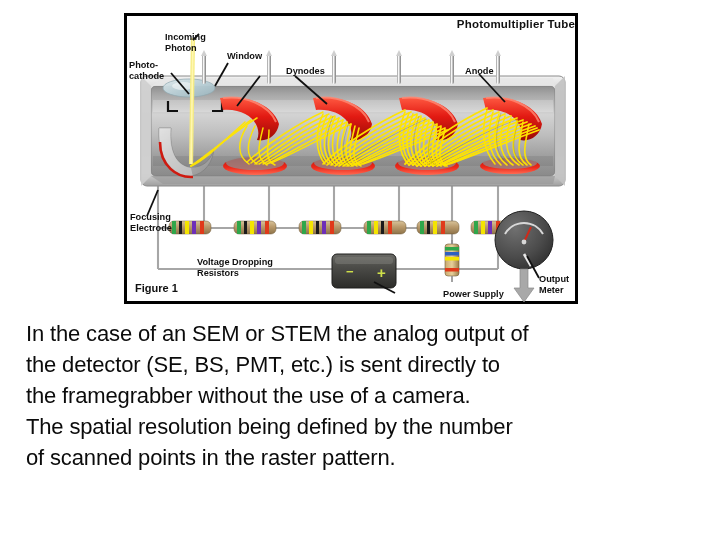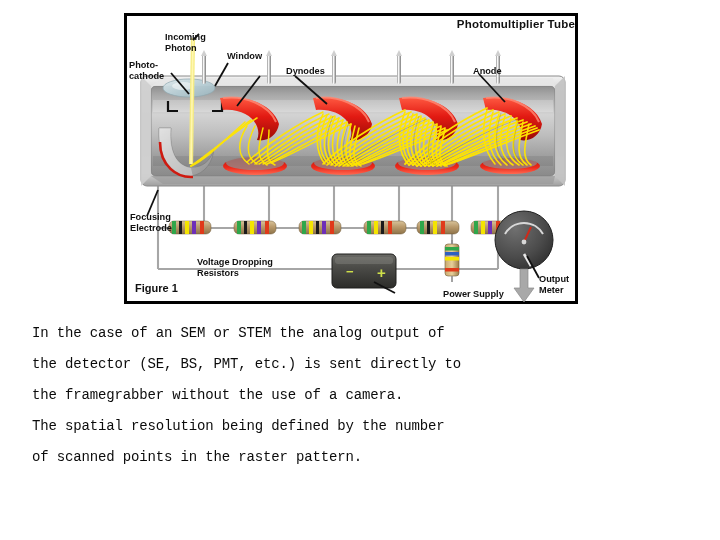--- a/index.html
+++ b/index.html
@@ -68,25 +68,25 @@
   svg.figsvg {
     position: absolute;
     left: 0; top: 0;
     width: 454px;
     height: 291px;
   }
 
   
   #body-text {
     position: absolute;
-    left: 32px;
+    left: 26px;
     top: 318px;
     width: 672px;
-    font-family: Liberation Mono, monospace;
-    font-size: 14px;
+    font-family: Liberation Sans, sans-serif;
+    font-size: 22px;
     line-height: 31px;
     color: #0b0b0b;
     letter-spacing: -0.15px;
   }
   #body-text p { margin: 0; }
 </style>
 </head>
 <body>
 
 <div id="slide">
@@ -485,21 +485,21 @@
       <div class="lbl ctr" style="left:38px; top:16px; width:72px;">Incoming
 Photon</div>
 
       <div class="lbl" style="left:100px; top:35px;">Window</div>
 
       <div class="lbl ctr" style="left:2px; top:44px; width:58px;">Photo-
 cathode</div>
 
       <div class="lbl" style="left:135px; top:50px;margin-left:24px;">Dynodes</div>
 
-      <div class="lbl" style="left:346px; top:50px;text-align:right;">Anode</div>
+      <div class="lbl" style="left:338px; top:50px;text-align:right;">Anode</div>
 
       <div class="lbl" style="left:3px; top:196px;">Focusing
 Electrode</div>
 
       <div class="lbl ctr" style="left:70px; top:241px; width:118px;">Voltage Dropping
 Resistors</div>
 
       <div class="lbl" style="left:270px; top:273px;padding-left:46px;">Power Supply</div>
 
       <div class="lbl" style="left:412px; top:258px;">Output

